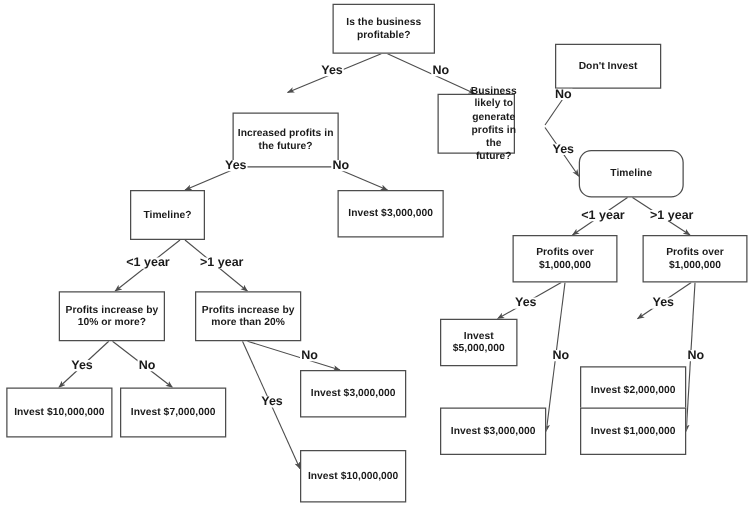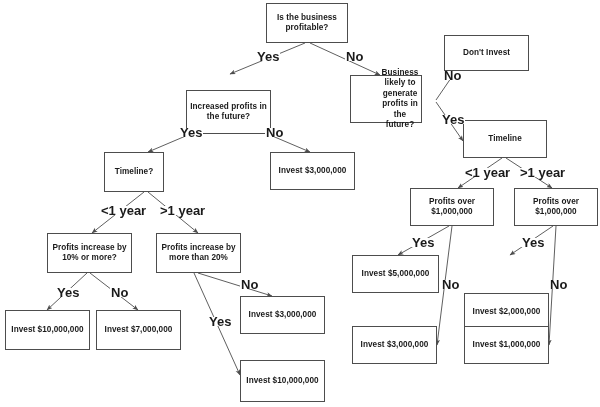--- a/index.html
+++ b/index.html
@@ -41,21 +41,21 @@
     letter-spacing: 0.05px;
     z-index: 2;
   }
   .node span {
     display: block;
     padding: 0 3px;
     white-space: pre-line;
   }
   .edge-label {
     position: absolute;
-    font-size: 13px;
+    font-size: 10px;
     color: #1a1a1a;
     background: #ffffff;
     padding: 0 1px;
     white-space: nowrap;
     z-index: 3;
     line-height: 9px;
   }
 </style>
 </head>
 <body>
@@ -92,29 +92,29 @@
 
   <div id="node-layer">
       <div class="node" style="left: 266px; top: 3px; width: 82px; height: 40px; border-color: rgb(77, 77, 77); color: rgb(26, 26, 26);">
         <span>Is the business
 profitable?</span>
       </div>
       <div class="node" style="left: 186px; top: 74px; width: 85px; height: 44px; border-color: rgb(77, 77, 77); color: rgb(26, 26, 26); margin-top: 16px;">
         <span>Increased profits in
 the future?</span>
       </div>
-      <div class="node" style="left: 350px; top: 75px; width: 72px; height: 48px; border-color: rgb(77, 77, 77); color: rgb(26, 26, 26); padding-left: 28px;">
+      <div class="node" style="left: 350px; top: 75px; width: 62px; height: 48px; border-color: rgb(77, 77, 77); color: rgb(26, 26, 26); padding-left: 28px;">
         <span>Business likely to
 generate profits in
 the future?</span>
       </div>
       <div class="node" style="left: 444px; top: 35px; width: 85px; height: 36px; border-color: rgb(77, 77, 77); color: rgb(26, 26, 26);">
         <span>Don't Invest</span>
       </div>
-      <div class="node" style="left: 463px; top: 120px; width: 84px; height: 38px; border-color: rgb(77, 77, 77); color: rgb(26, 26, 26);">
+      <div class="node" style="left: 463px; top: 120px; width: 84px; height: 38px; border-color: rgb(77, 77, 77); color: rgb(26, 26, 26); border-radius: 10px;">
         <span>Timeline</span>
       </div>
       <div class="node" style="left: 104px; top: 152px; width: 60px; height: 40px; border-color: rgb(77, 77, 77); color: rgb(26, 26, 26);">
         <span>Timeline?</span>
       </div>
       <div class="node" style="left: 270px; top: 152px; width: 85px; height: 38px; border-color: rgb(77, 77, 77); color: rgb(26, 26, 26);">
         <span>Invest $3,000,000</span>
       </div>
       <div class="node" style="left: 410px; top: 188px; width: 84px; height: 38px; border-color: rgb(77, 77, 77); color: rgb(26, 26, 26);">
         <span>Profits over
@@ -125,21 +125,21 @@
 $1,000,000</span>
       </div>
       <div class="node" style="left: 47px; top: 233px; width: 85px; height: 40px; border-color: rgb(77, 77, 77); color: rgb(26, 26, 26);">
         <span>Profits increase by
 10% or more?</span>
       </div>
       <div class="node" style="left: 156px; top: 233px; width: 85px; height: 40px; border-color: rgb(77, 77, 77); color: rgb(26, 26, 26);">
         <span>Profits increase by
 more than 20%</span>
       </div>
-      <div class="node" style="left: 352px; top: 255px; width: 87px; height: 38px; border-color: rgb(77, 77, 77); color: rgb(26, 26, 26);">
+      <div class="node" style="left: 352px; top: 255px; width: 62px; height: 38px; border-color: rgb(77, 77, 77); color: rgb(26, 26, 26);">
         <span>Invest $5,000,000</span>
       </div>
       <div class="node" style="left: 464px; top: 255px; width: 85px; height: 38px; border-color: rgb(77, 77, 77); color: rgb(26, 26, 26); margin-top: 38px;">
         <span>Invest $2,000,000</span>
       </div>
       <div class="node" style="left: 240px; top: 296px; width: 85px; height: 38px; border-color: rgb(77, 77, 77); color: rgb(26, 26, 26);">
         <span>Invest $3,000,000</span>
       </div>
       <div class="node" style="left: 5px; top: 310px; width: 85px; height: 40px; border-color: rgb(77, 77, 77); color: rgb(26, 26, 26);">
         <span>Invest $10,000,000</span>

